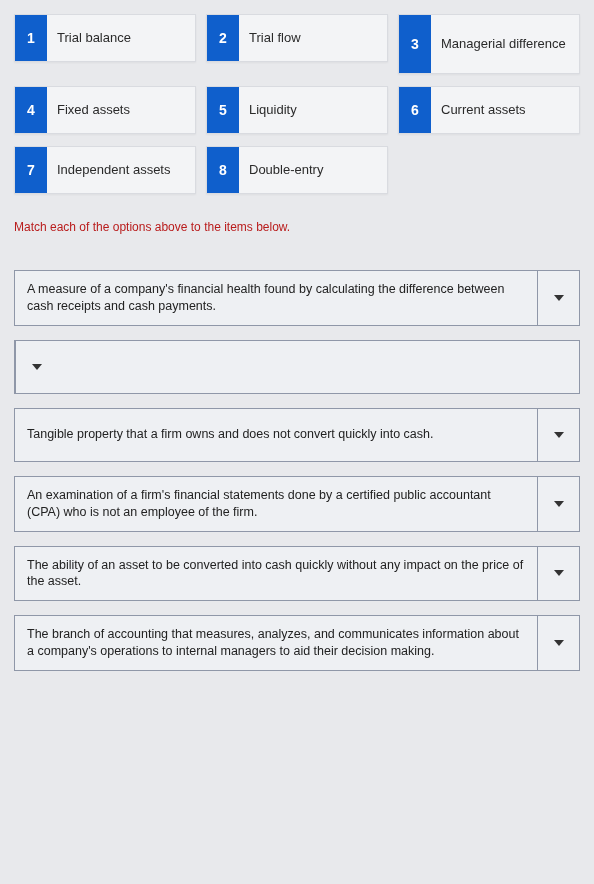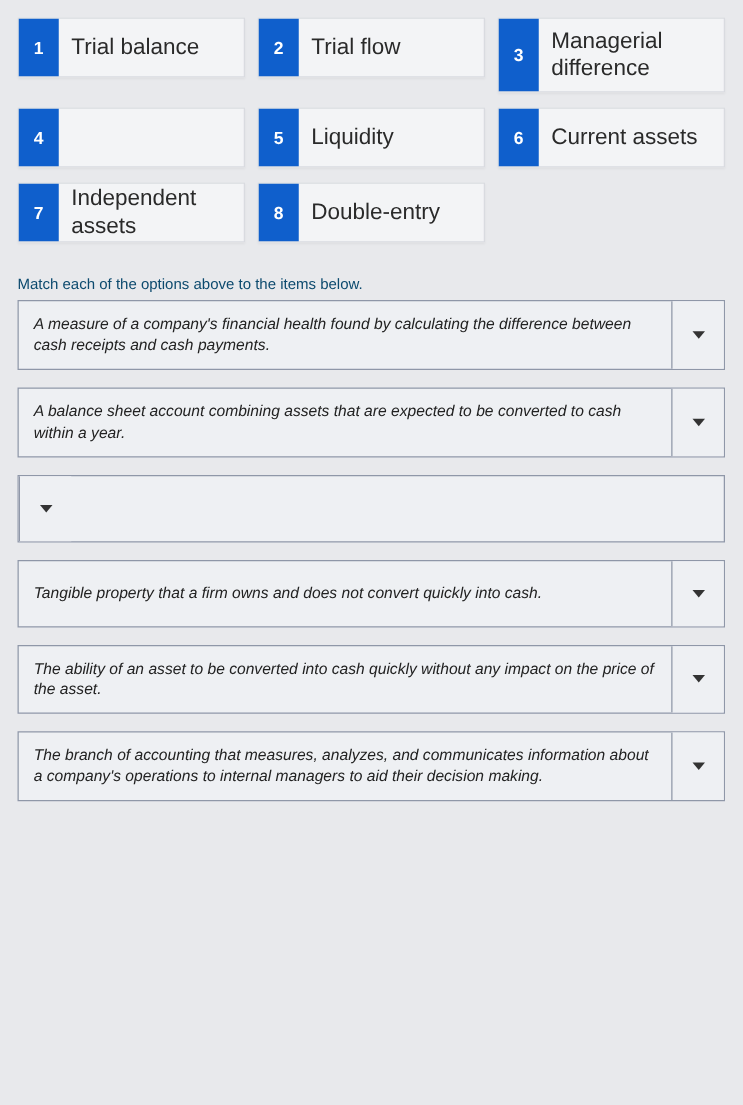--- a/index.html
+++ b/index.html
@@ -34,34 +34,33 @@
     align-items: center;
     justify-content: center;
     font-weight: bold;
     font-size: 14px;
   }
   .option-label {
     flex: 1;
     display: flex;
     align-items: center;
     padding: 0 10px;
-    font-size: 18px;
+    font-size: 13px;
     color: #2a2a2a;
     line-height: 1.2;
   }
   .instruction {
     font-size: 12px;
-    color: #0c4a6e;
-    margin-bottom: 6px;
+    color: #b91c1c;
+    margin-bottom: 36px;
   }
   .match-list {
     display: flex;
     flex-direction: column;
     gap: 14px;
-    font-style: italic;
   }
   .match-row {
     display: flex;
     align-items: stretch;
     border: 1px solid #8f97a8;
     background: #eef0f3;
     min-height: 54px;
   }
   .match-text {
     flex: 1;
@@ -99,20 +98,21 @@
     <div class="option-tile">
       <div class="option-num">2</div>
       <div class="option-label">Trial flow</div>
     </div>
     <div class="option-tile tall">
       <div class="option-num">3</div>
       <div class="option-label">Managerial difference</div>
     </div>
     <div class="option-tile">
       <div class="option-num">4</div>
+      <div class="option-label">Fixed assets</div>
     </div>
     <div class="option-tile">
       <div class="option-num">5</div>
       <div class="option-label">Liquidity</div>
     </div>
     <div class="option-tile">
       <div class="option-num">6</div>
       <div class="option-label">Current assets</div>
     </div>
     <div class="option-tile">
@@ -128,32 +128,32 @@
 <div class="instruction">Match each of the options above to the items below.</div>
 
 <div class="match-list">
     <div class="match-row">
       <div class="match-text">A measure of a company's financial health found by calculating the difference between cash receipts and cash payments.</div>
       <div class="match-dropdown">
         <div class="caret"></div>
       </div>
     </div>
     <div class="match-row">
-      <div class="match-text">A balance sheet account combining assets that are expected to be converted to cash within a year.</div>
-      <div class="match-dropdown">
-        <div class="caret"></div>
-      </div>
-    </div>
-    <div class="match-row">
       <div class="match-dropdown">
         <div class="caret"></div>
       </div>
     </div>
     <div class="match-row">
       <div class="match-text">Tangible property that a firm owns and does not convert quickly into cash.</div>
+      <div class="match-dropdown">
+        <div class="caret"></div>
+      </div>
+    </div>
+    <div class="match-row">
+      <div class="match-text">An examination of a firm's financial statements done by a certified public accountant (CPA) who is not an employee of the firm.</div>
       <div class="match-dropdown">
         <div class="caret"></div>
       </div>
     </div>
     <div class="match-row">
       <div class="match-text">The ability of an asset to be converted into cash quickly without any impact on the price of the asset.</div>
       <div class="match-dropdown">
         <div class="caret"></div>
       </div>
     </div>

